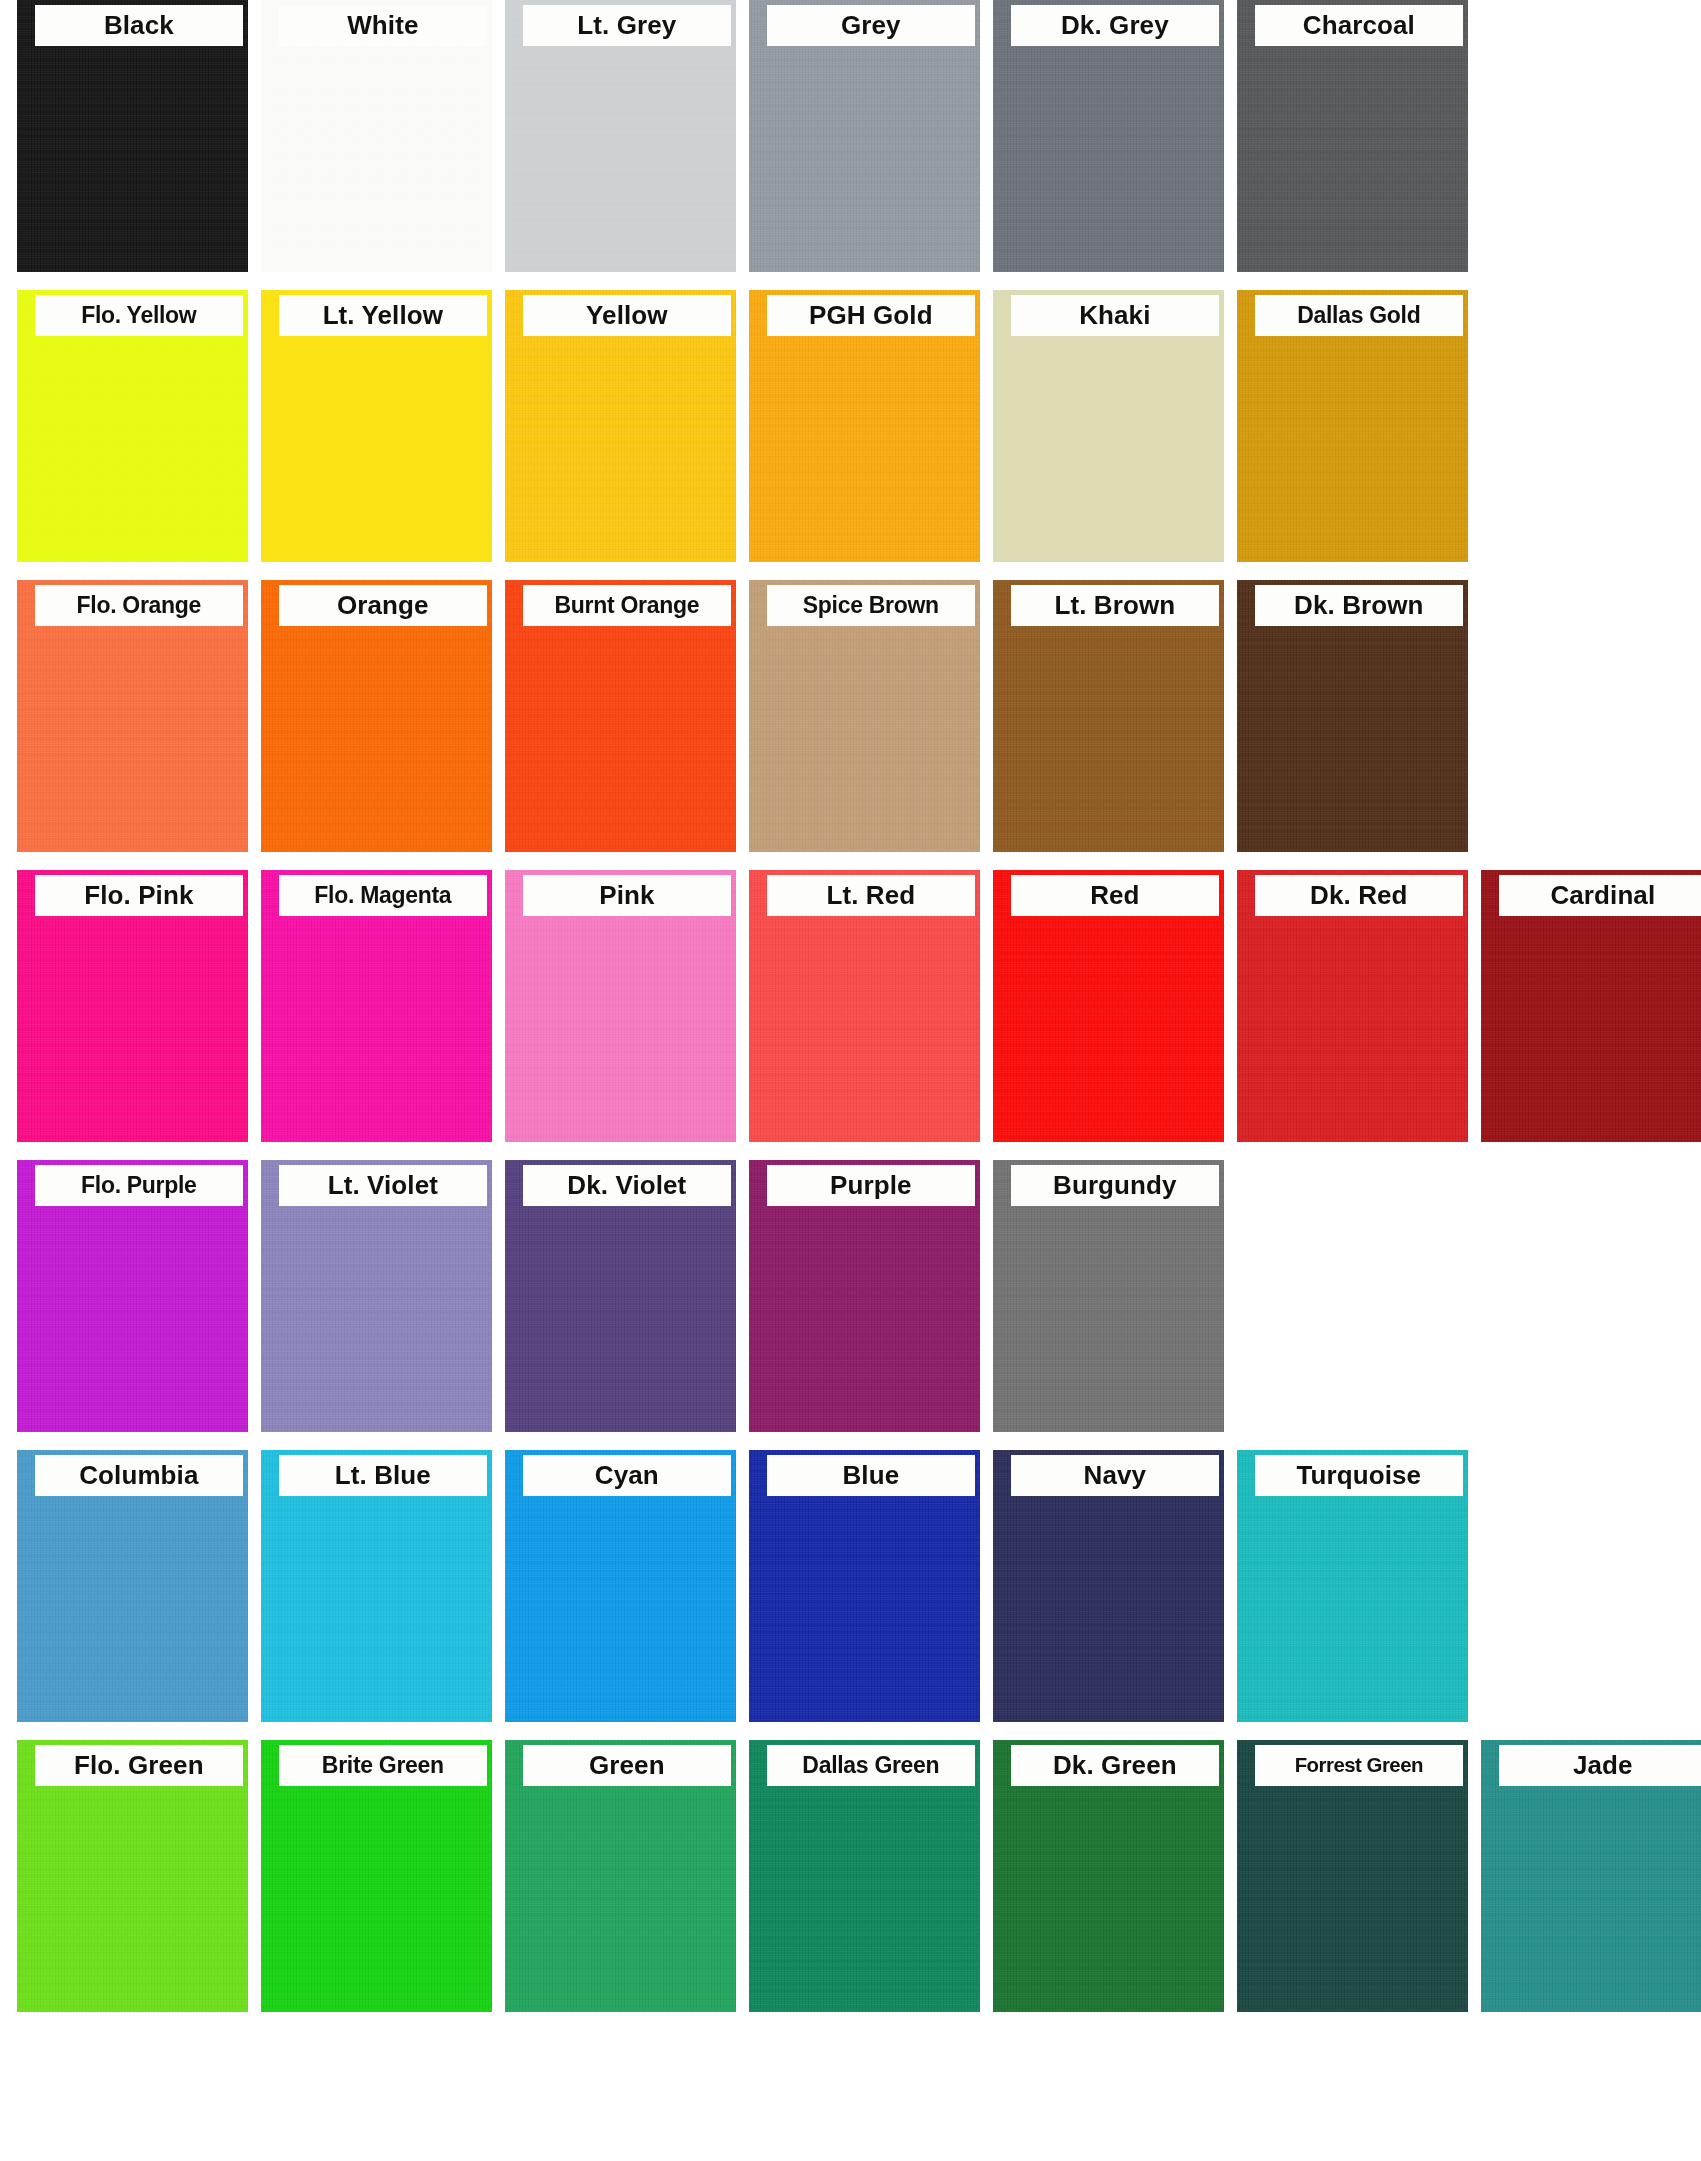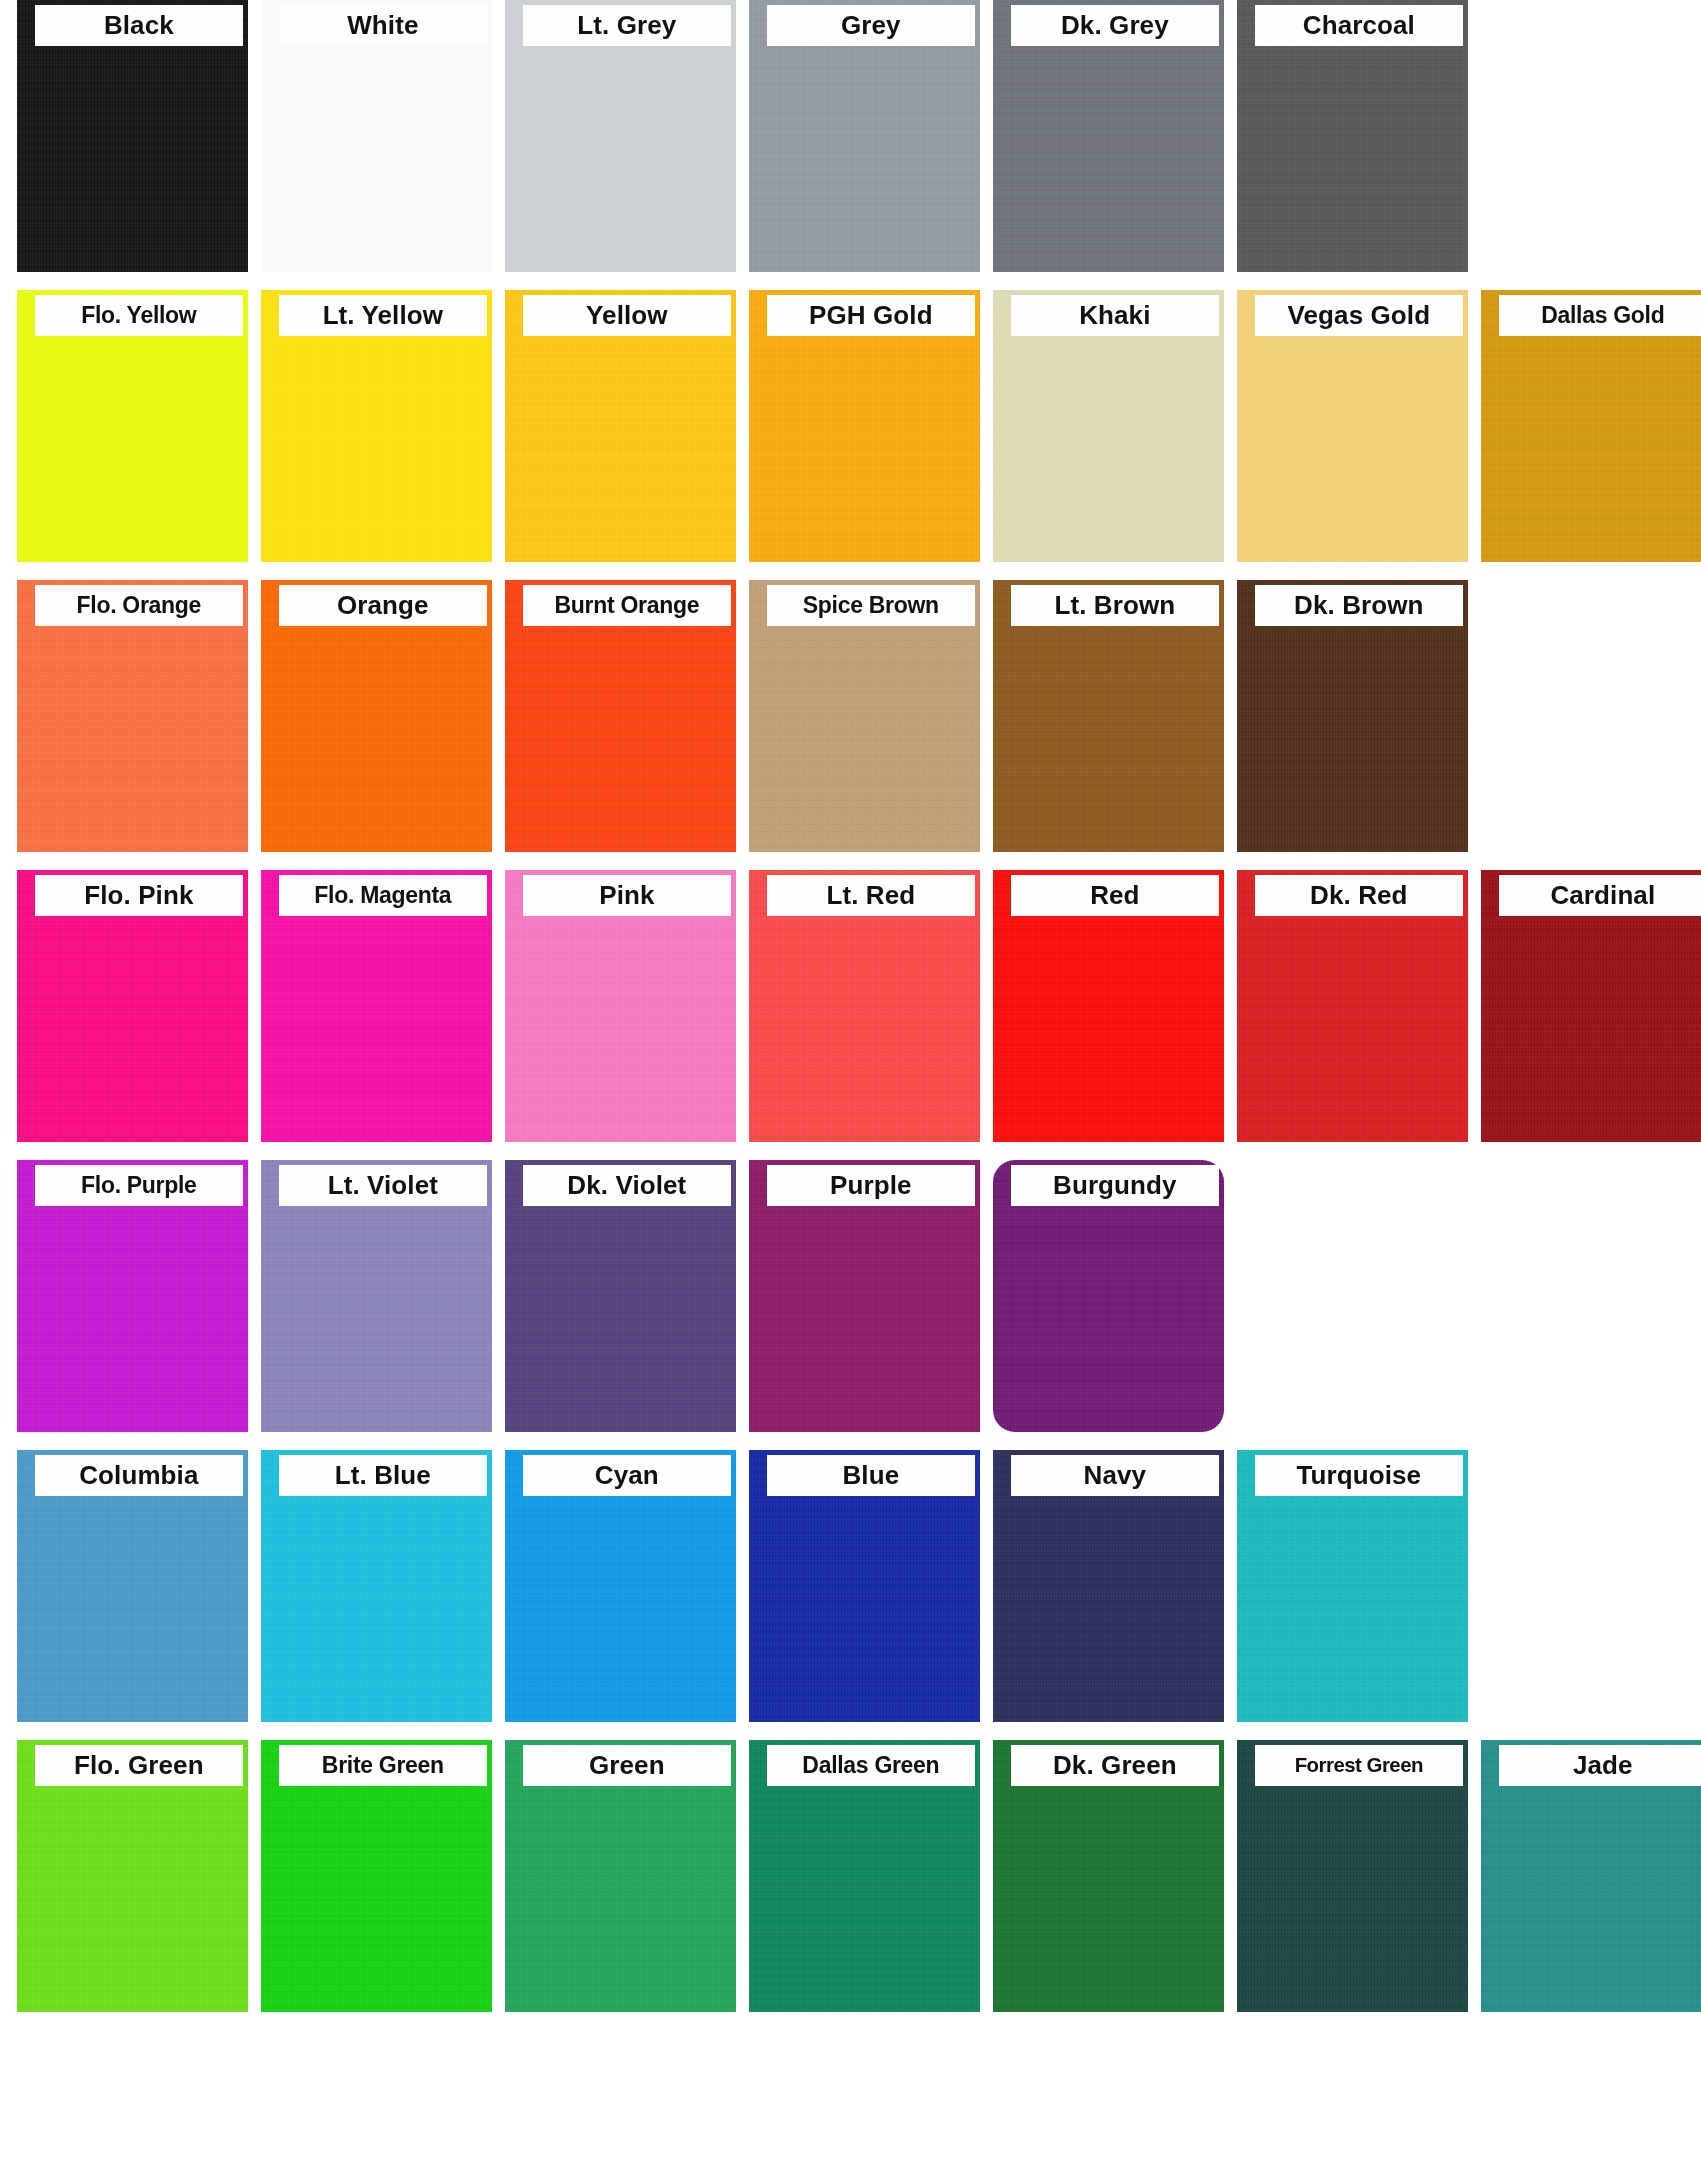--- a/index.html
+++ b/index.html
@@ -177,27 +177,20 @@
         </div>
       </div>
       <div class="swatch">
         <div class="swatch-color pale" style="background: rgb(221, 220, 180);">
           <div class="swatch-label">
             <span class="swatch-label-text" style="color: rgb(17, 17, 17);">Khaki</span>
           </div>
         </div>
       </div>
       <div class="swatch">
-        <div class="swatch-color pale" style="background: rgb(242, 210, 120);">
-          <div class="swatch-label">
-            <span class="swatch-label-text" style="color: rgb(17, 17, 17);">Vegas Gold</span>
-          </div>
-        </div>
-      </div>
-      <div class="swatch">
         <div class="swatch-color" style="background: rgb(212, 154, 12);">
           <div class="swatch-label">
             <span class="swatch-label-text tight" style="color: rgb(17, 17, 17);">Dallas Gold</span>
           </div>
         </div>
       </div>
     </div>
     <div class="swatch-row">
       <div class="swatch">
         <div class="swatch-color" style="background: rgb(251, 112, 65);">
@@ -316,21 +309,21 @@
         </div>
       </div>
       <div class="swatch">
         <div class="swatch-color" style="background: rgb(142, 27, 104);">
           <div class="swatch-label">
             <span class="swatch-label-text" style="color: rgb(17, 17, 17);">Purple</span>
           </div>
         </div>
       </div>
       <div class="swatch">
-        <div class="swatch-color" style="background: #701a75; border-radius: 22px;">
+        <div class="swatch-color" style="background: #737373;">
           <div class="swatch-label">
             <span class="swatch-label-text" style="color: rgb(17, 17, 17);">Burgundy</span>
           </div>
         </div>
       </div>
     </div>
     <div class="swatch-row">
       <div class="swatch">
         <div class="swatch-color" style="background: rgb(74, 155, 203);">
           <div class="swatch-label">

